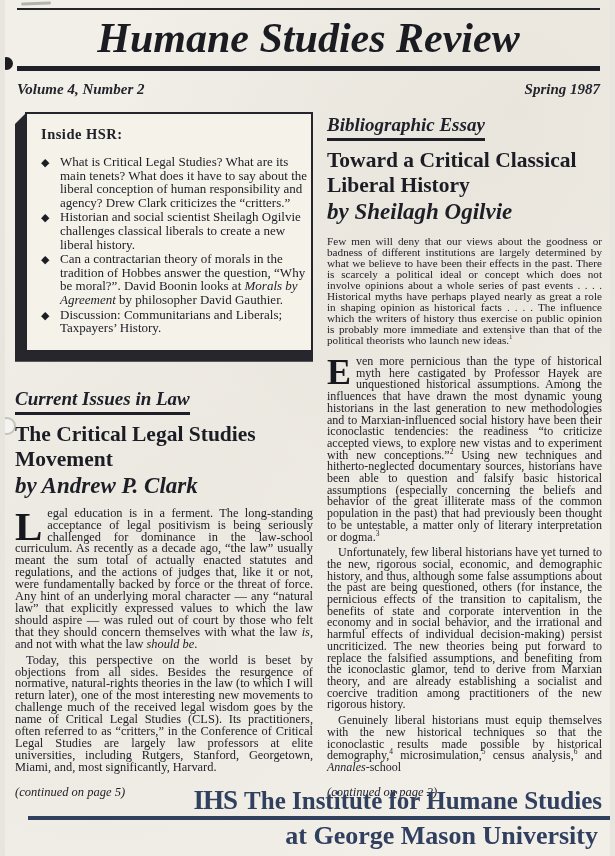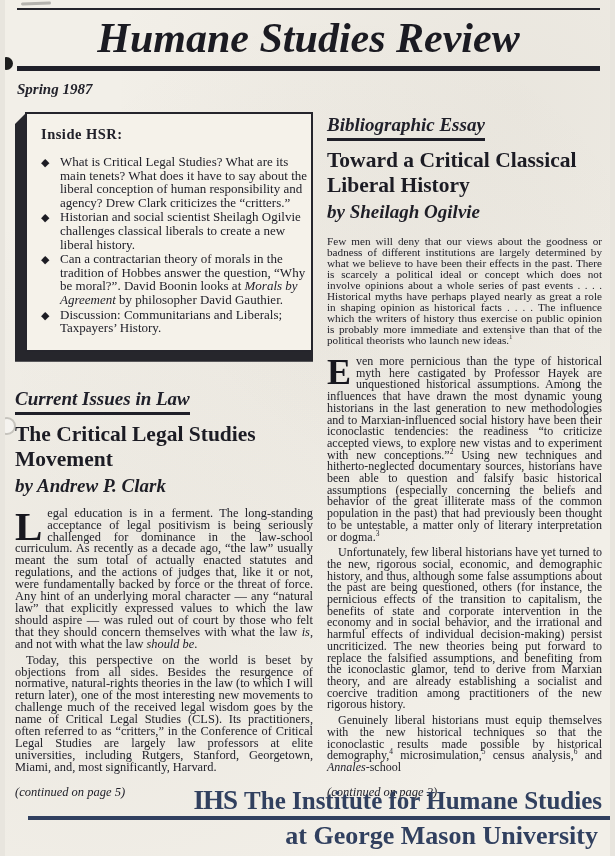--- a/index.html
+++ b/index.html
@@ -63,21 +63,21 @@
     font-size:19px; font-weight:bold; font-style:italic;
     border-bottom:3px solid #1f1f28;
     padding-bottom:2px;
     color:#20202a;
   }
   .art-title {
     font-size:21.5px; font-weight:bold; line-height:25px;
     margin-top:7px; color:#1c1c24;
   }
   .byline {
-    font-size:19px; font-weight:bold; font-style:italic;
+    font-size:23px; font-weight:bold; font-style:italic;
     line-height:23px; margin-top:2px; color:#1e1e26;
   }
 
   
   .body-l { font-size:12.4px; line-height:11.9px; text-align:justify; margin-top:11px; }
   .body-r { font-size:12px;   line-height:11.7px; text-align:justify; margin-top:10px; }
   .quote  { font-size:11.2px; line-height:11px;  text-align:justify; margin-top:13px; }
   .indent { text-indent:11px; margin-top:0; }
   .para + .para { margin-top:4px; }
   sup { font-size:0.62em; line-height:0; vertical-align:super; }
@@ -108,20 +108,21 @@
 <div class="page">
   <div class="smudge"></div>
   <div class="hole1"></div>
   <div class="hole2"></div>
 
   <div class="inner">
     <div class="top-rule"></div>
     <div class="masthead">Humane Studies Review</div>
     <div class="thick-rule"></div>
     <div class="issue-row">
+      <span>Volume 4, Number 2</span>
       <span>Spring 1987</span>
     </div>
 
     <div class="columns">
 
       <div class="col-left">
 
         <div class="boxwrap">
           <div class="insidebox">
             <div class="insidebox-title">Inside HSR:</div>

